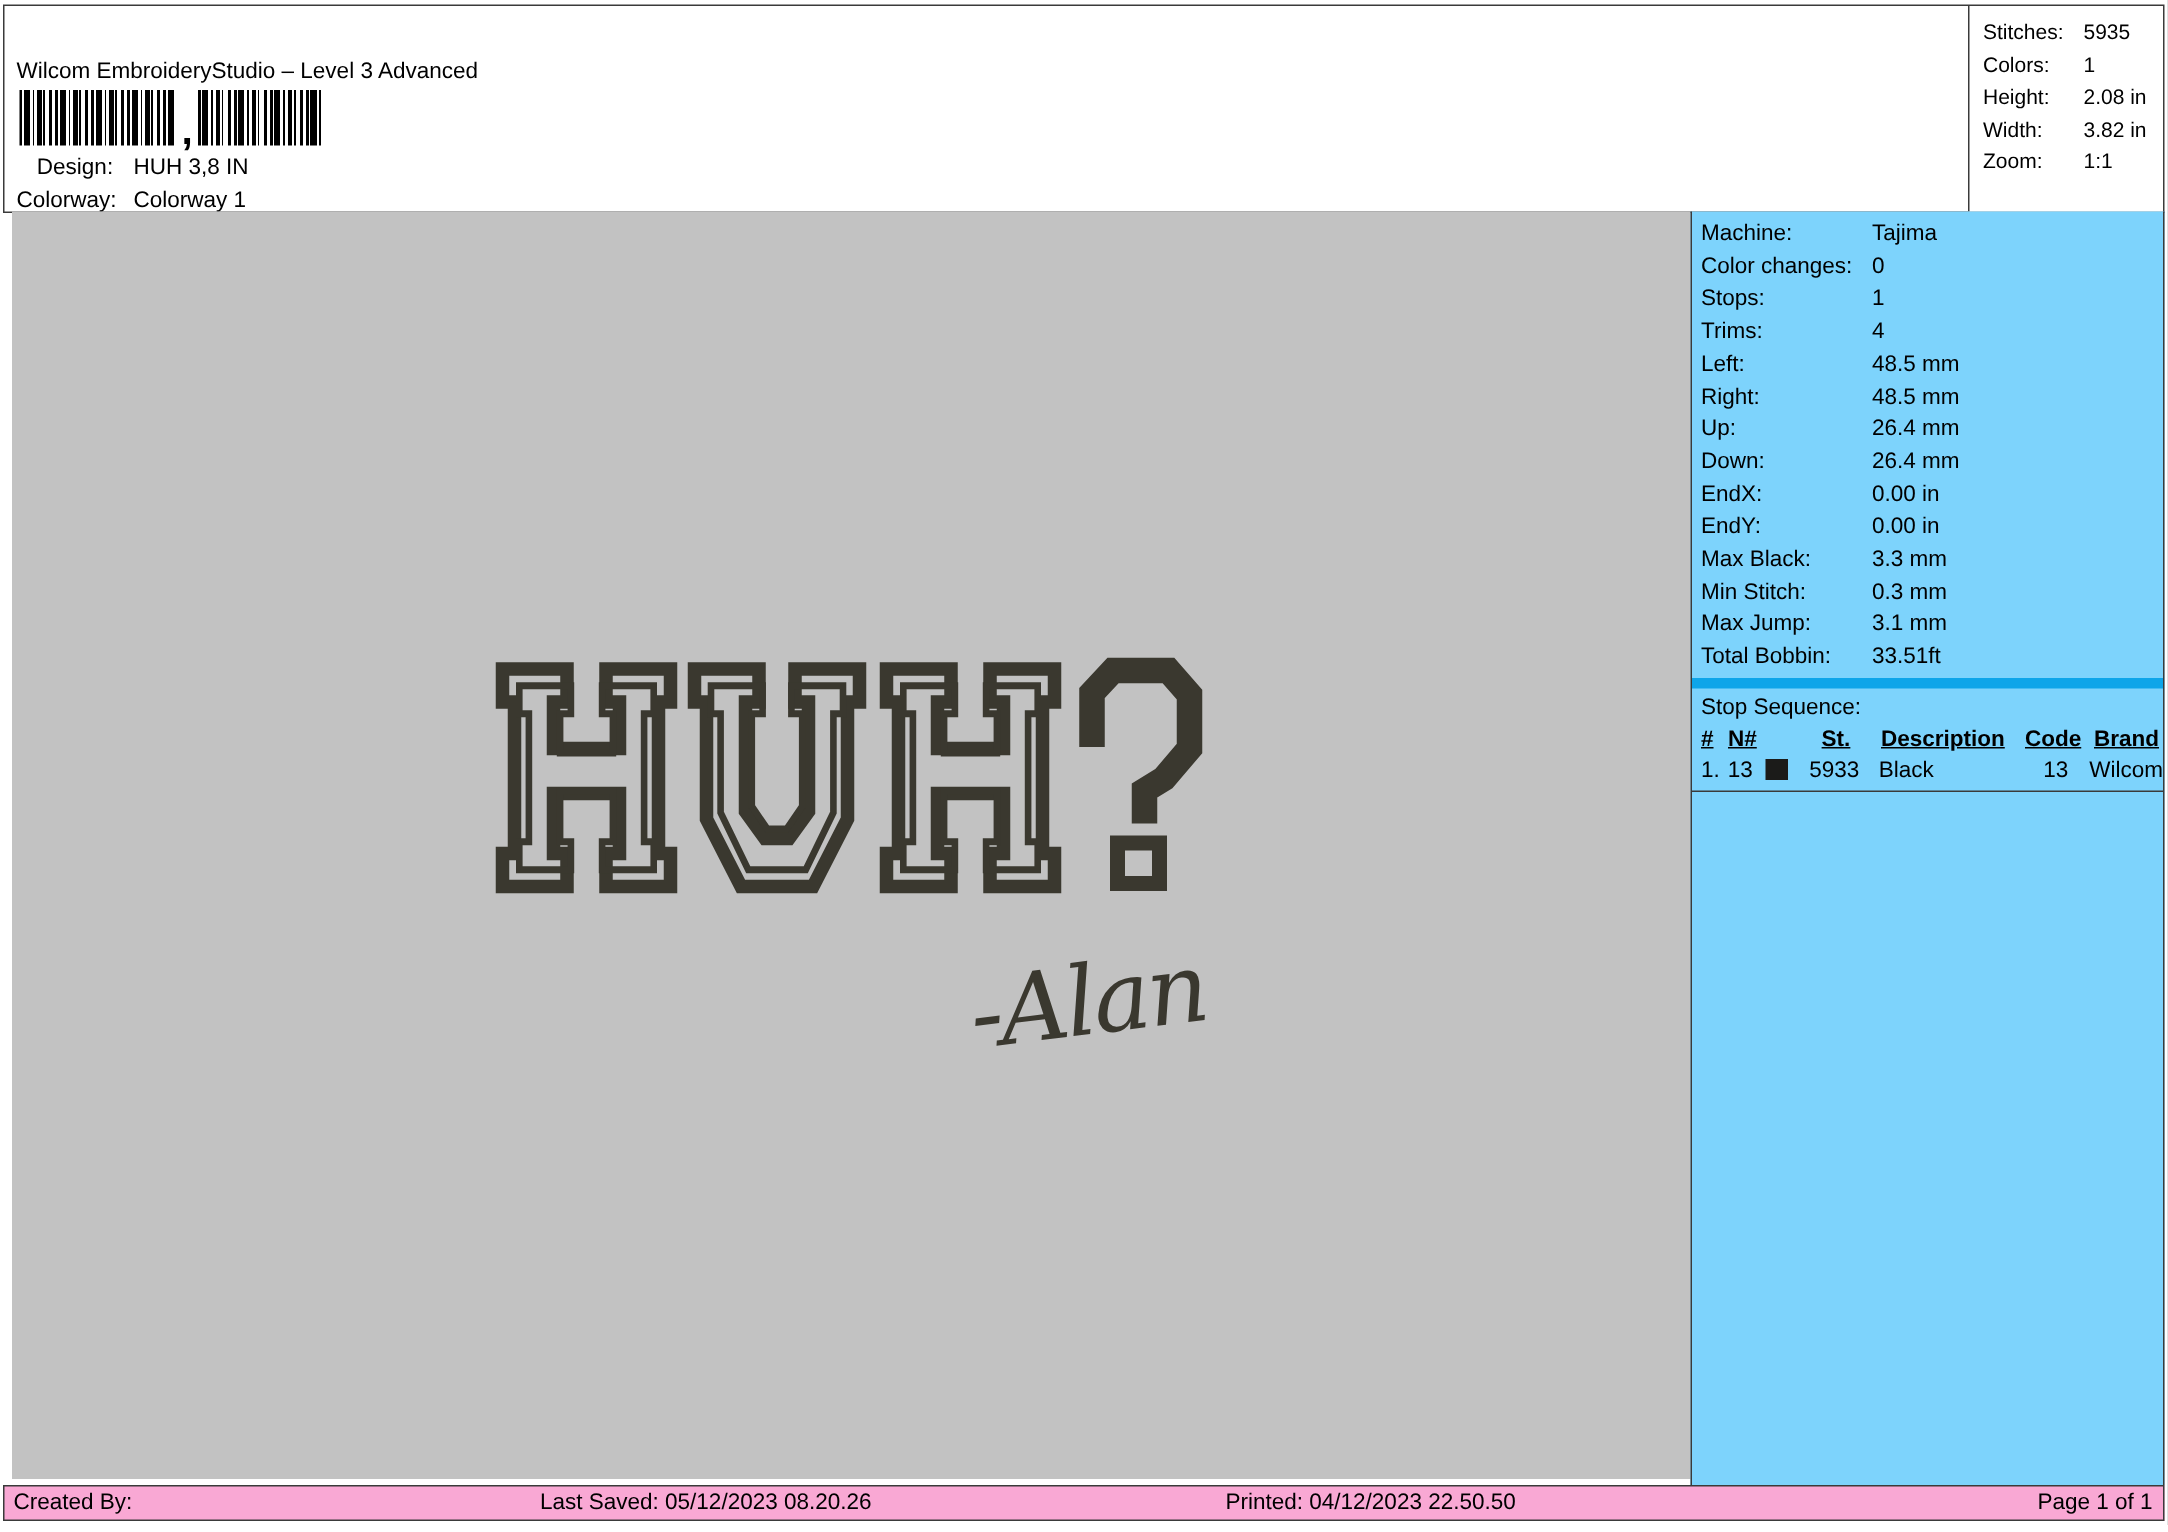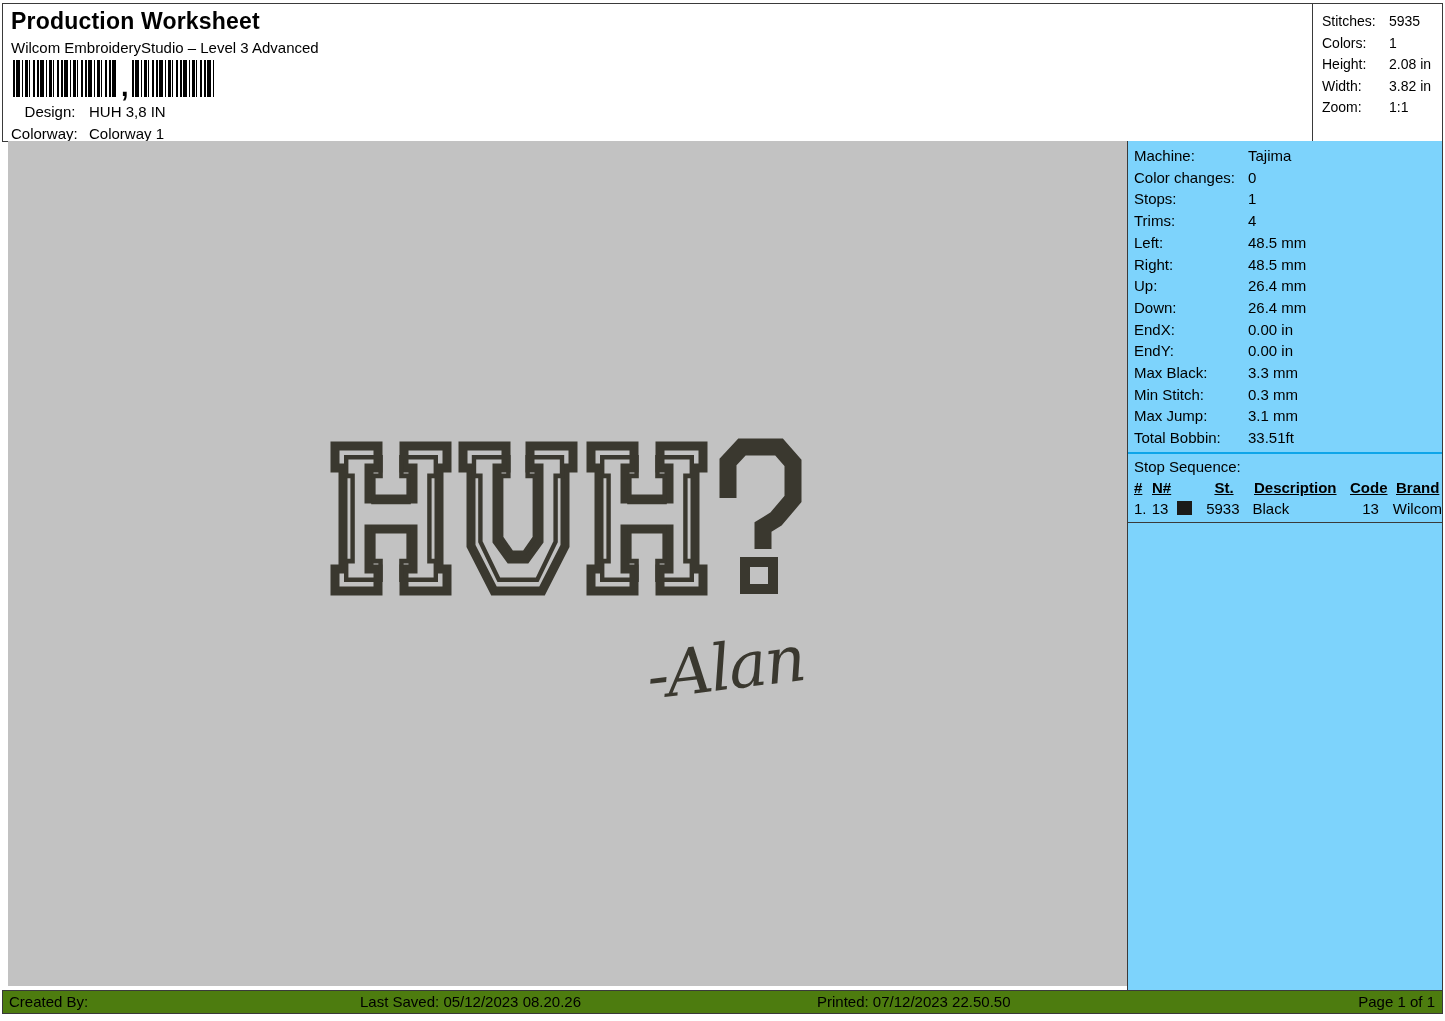--- a/index.html
+++ b/index.html
@@ -35,51 +35,50 @@
   .sum-row{font-size:14px;line-height:21.6px;white-space:nowrap;}
   .sum-row .lbl{display:inline-block;width:67px;}
 
   
   .canvas{left:8px;top:141px;width:1119px;height:845px;background:#c2c2c2;}
 
   
   .right-panel{left:1127px;top:141px;width:316px;height:849px;border-left:1px solid #3a3a3a;border-right:1px solid #3a3a3a;background:#7dd3fc;box-sizing:border-box;}
   .info{padding:4px 0 0 6px;font-size:15px;line-height:21.7px;}
   .info-row .lbl{display:inline-block;width:114px;}
-  .stopseq{border-top:2px solid #0ea5e9;border-bottom:1px solid #3a3a3a;margin-top:3px;padding:2px 0 3px 6px;}
+  .stopseq{border-top:7px solid #0ea5e9;border-bottom:1px solid #3a3a3a;margin-top:3px;padding:2px 0 3px 6px;}
   .stopseq-title{font-size:15px;line-height:21px;}
   .ss-row{display:flex;align-items:center;font-size:15px;line-height:21px;white-space:nowrap;}
   .ss-head{font-weight:bold;}
   .ss-head span{text-decoration:underline;}
   .c-num{width:18px;}
   .c-needle{width:26px;}
   .c-swatch{width:22px;display:flex;align-items:center;}
   .swatch{width:15px;height:14px;background:#1b1b19;display:inline-block;}
   .c-st{width:48px;text-align:center;}
   .c-desc{width:96px;margin-left:6px;}
   .c-code{width:32px;text-align:right;}
   .c-brand{margin-left:14px;}
   .ss-head .c-swatch{text-decoration:none;}
 
   
-  .footer{left:2px;top:990px;width:1439px;height:22px;border:1px solid #3a3a3a;background:#4d7c0f;font-size:15px;}
+  .footer{left:2px;top:990px;width:1439px;height:22px;border:1px solid #3a3a3a;background:#f9a8d4;font-size:15px;}
   .footer span{position:absolute;top:2px;white-space:nowrap;}
   .f-created{left:6px;}
   .f-saved{left:357px;}
   .f-printed{left:814px;}
   .f-page{right:7px;}
 
   
   .art-svg{position:absolute;left:0;top:0;pointer-events:none;}
 </style>
 </head>
 <body>
 
 <div class="abs header">
-  <div class="abs title">Production Worksheet</div>
   <div class="abs subtitle">Wilcom EmbroideryStudio – Level 3 Advanced</div>
 
   <div class="abs barcode-row">
     <div class="barcode-seg b1"></div>
     <div class="barcode-comma">,</div>
     <div class="barcode-seg b2"></div>
   </div>
 
   <div class="abs meta-row row-design">
     <span class="lbl">Design:</span><span>HUH 3,8 IN</span>
@@ -167,15 +166,15 @@
       <rect x="745" y="562" width="28" height="27" stroke-width="10"></rect>
     </g>
 
     <text x="646" y="691" font-size="64" font-style="italic" font-family="'DejaVu Serif', serif" letter-spacing="-2" fill="#3a382f" stroke="none" transform="rotate(-7 712 665)">-Alan</text>
   </g>
 </svg>
 
 <div class="abs footer">
   <span class="f-created">Created By:</span>
   <span class="f-saved">Last Saved: 05/12/2023 08.20.26</span>
-  <span class="f-printed">Printed: 07/12/2023 22.50.50</span>
+  <span class="f-printed">Printed: 04/12/2023 22.50.50</span>
   <span class="f-page">Page 1 of 1</span>
 </div>
 
 </body></html>

